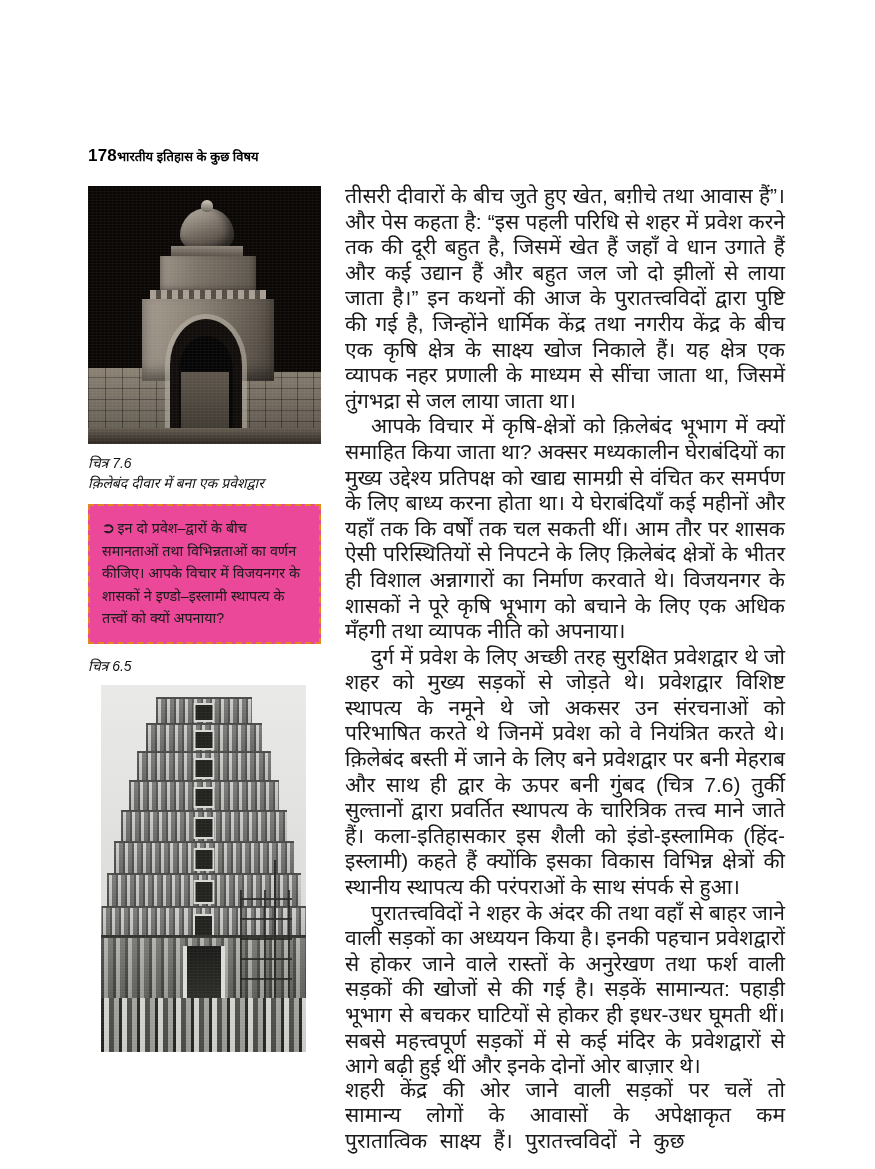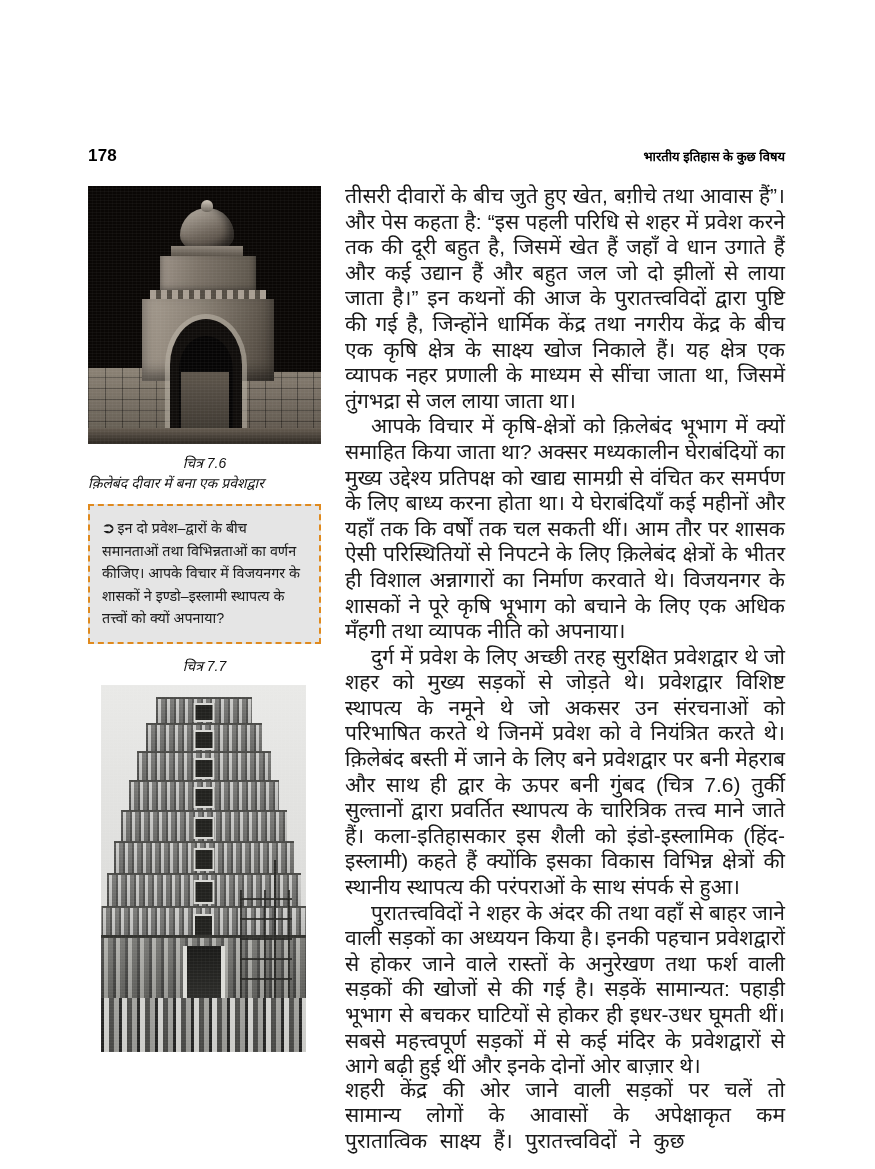--- a/index.html
+++ b/index.html
@@ -19,21 +19,20 @@
   }
 
   
   .page-header {
     position: absolute;
     left: 88px;
     top: 146px;
     width: 697px;
     display: flex;
     align-items: baseline;
-    justify-content: space-between;
   }
   .folio {
     font-size: 17px;
     font-weight: bold;
     color: #000;
     letter-spacing: .2px;
   }
   .running-head {
     font-size: 13px;
     font-weight: bold;
@@ -75,21 +74,21 @@
   }
 
   
   .fig-caption {
     font-size: 14px;
     line-height: 20px;
     font-style: italic;
     color: #111;
     margin-top: 9px;
   }
-  .fig-caption .cap-num { display: block; text-align: center; }
+  .fig-caption .cap-num { display: block; }
   .fig-caption .cap-txt { display: block; }
 
   
   .photo-gateway {
     position: relative;
     width: 233px;
     height: 258px;
     background: #0a0705;
     overflow: hidden;
   }
@@ -268,21 +267,21 @@
     right: 14px; bottom: 52px;
     width: 52px; height: 110px;
     background:
       repeating-linear-gradient(0deg, rgba(35,35,32,.85) 0 2px, rgba(0,0,0,0) 2px 20px),
       repeating-linear-gradient(90deg, rgba(35,35,32,.85) 0 2px, rgba(0,0,0,0) 2px 24px);
   }
 
   
   .activity-box {
     margin-top: 11px;
-    background: #e5e5e5;
+    background: #ec4899;
     border: 2px dashed #e08a1e;
     padding: 11px 12px 12px 12px;
     box-sizing: border-box;
     width: 233px;
   }
   .activity-text {
     font-size: 14.3px;
     line-height: 22.5px;
     color: #1a1a1a;
   }
@@ -329,21 +328,21 @@
     </div>
 
     <div class="activity-box">
       <div class="activity-text">
         <span class="activity-bullet">➲</span><span>इन दो प्रवेश–द्वारों के बीच समानताओं तथा विभिन्नताओं का वर्णन कीजिए। आपके विचार में विजयनगर के शासकों ने इण्डो–इस्लामी स्थापत्य के तत्त्वों को क्यों अपनाया?</span>
       </div>
     </div>
 
     <div style="margin-top:12px;">
       <div class="fig-caption" style="margin-top:0;">
-        <span class="cap-num">चित्र 7.7</span>
+        <span class="cap-num">चित्र 6.5</span>
       </div>
       <div class="photo-gopuram" style="margin-top:9px;">
         <div class="gp-sky"></div>
 
         <div class="tier" style="top:12px;width:96px;height:26px;">
           <div class="niche"></div>
         </div>
         <div class="tier" style="top:38px;width:116px;height:28px;">
           <div class="niche"></div>
         </div>

